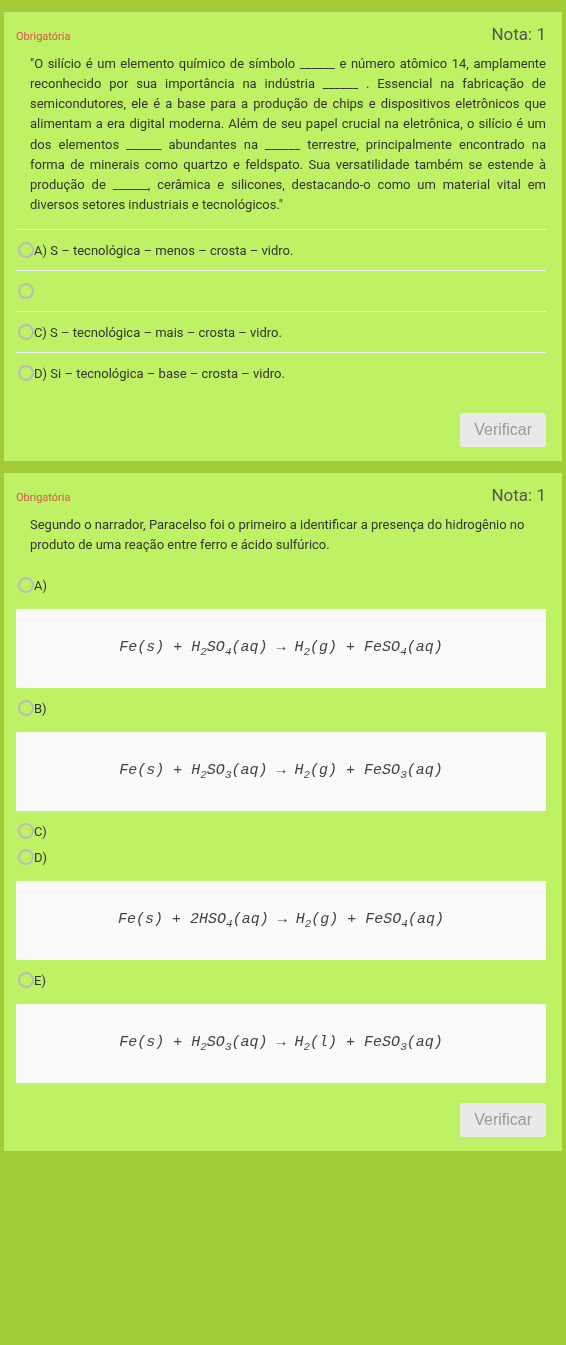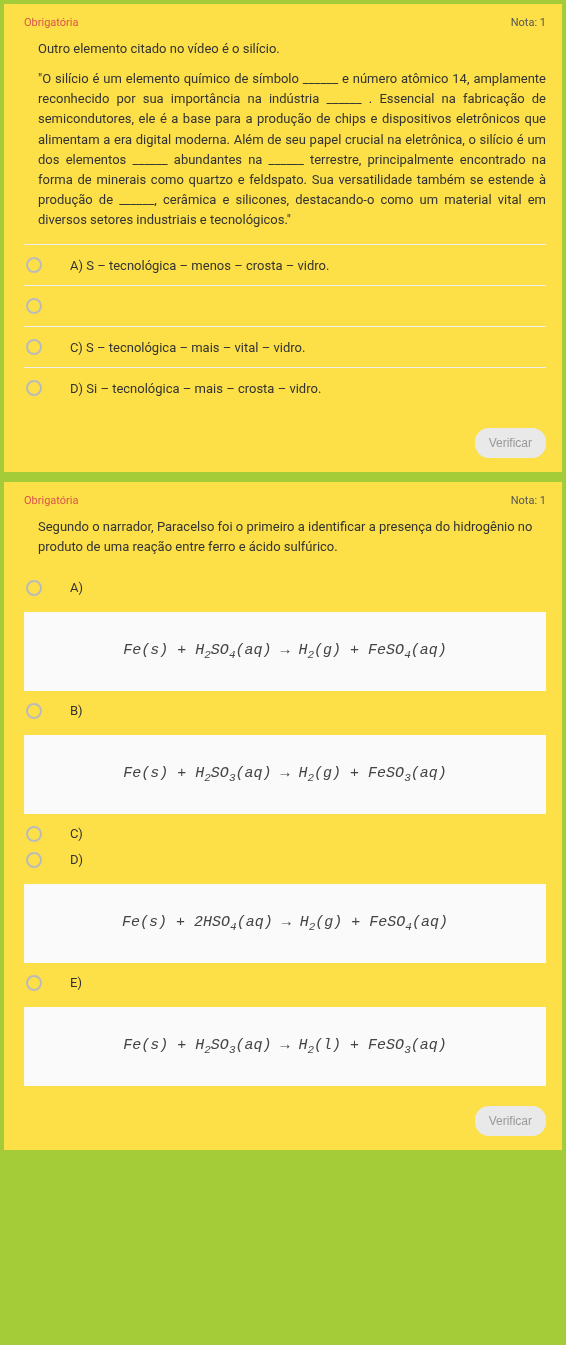--- a/index.html
+++ b/index.html
@@ -3,56 +3,55 @@
 <meta charset="utf-8">
 <style>
   * { box-sizing: border-box; margin: 0; padding: 0; }
   body {
     background: #a4cc39;
     font-family: -apple-system, BlinkMacSystemFont, "Segoe UI", Roboto, Helvetica, Arial, sans-serif;
     padding: 0;
     width: 566px;
   }
   .card {
-    background: #fde047;
-    margin: 4px 4px 10px 4px;
-    padding: 12px 16px 14px 20px;
+    background: #bef264;
+    margin: 12px 4px 10px 4px;
+    padding: 12px 16px 14px 12px;
     font-size: 13px;
     color: #333;
   }
   .card-header {
     display: flex;
     justify-content: space-between;
     align-items: baseline;
     margin-bottom: 10px;
   }
   .obrigatoria {
     color: #d9534f;
     font-size: 11px;
   }
   .nota {
     color: #555;
-    font-size: 11px;
+    font-size: 17px;
   }
   .prompt {
     margin: 6px 0 14px 14px;
     line-height: 1.55;
     color: #333;
   }
   .prompt p { margin-bottom: 10px; }
   .quote { text-align: justify; }
   .options {
     margin-top: 6px;
   }
   .option-row {
     display: flex;
     align-items: center;
     padding: 12px 0;
     border-top: 1px solid #eee;
-    gap: 28px;
   }
   .option-row:first-child { border-top: 1px solid #eee; }
   .radio {
     width: 16px;
     height: 16px;
     border: 2px solid #bbb;
     border-radius: 50%;
     flex-shrink: 0;
     margin-left: 2px;
   }
@@ -63,22 +62,22 @@
   .footer {
     display: flex;
     justify-content: flex-end;
     margin-top: 20px;
   }
   .verify-btn {
     background: #e9e9e9;
     color: #999;
     border: none;
     padding: 8px 14px;
-    font-size: 12px;
-    border-radius: 14px;
+    font-size: 16px;
+    border-radius: 3px;
     cursor: pointer;
   }
   .formula-box {
     background: #fafafa;
     padding: 30px 10px;
     margin: 14px 0 4px 0;
     text-align: center;
     font-family: Liberation Mono, monospace;
     font-style: italic;
     color: #444;
@@ -93,38 +92,37 @@
 </style>
 </head>
 <body>
 
 <div class="card">
   <div class="card-header">
     <span class="obrigatoria">Obrigatória</span>
     <span class="nota">Nota:  1</span>
   </div>
   <div class="prompt">
-    <p>Outro elemento citado no vídeo é o silício.</p>
     <p class="quote">"O silício é um elemento químico de símbolo ______ e número atômico 14, amplamente reconhecido por sua importância na indústria ______ . Essencial na fabricação de semicondutores, ele é a base para a produção de chips e dispositivos eletrônicos que alimentam a era digital moderna. Além de seu papel crucial na eletrônica, o silício é um dos elementos ______ abundantes na ______ terrestre, principalmente encontrado na forma de minerais como quartzo e feldspato. Sua versatilidade também se estende à produção de ______, cerâmica e silicones, destacando-o como um material vital em diversos setores industriais e tecnológicos."</p>
   </div>
   <div class="options">
     <div class="option-row">
       <span class="radio"></span>
       <span class="opt-label">A) S – tecnológica – menos – crosta – vidro.</span>
     </div>
     <div class="option-row">
       <span class="radio"></span>
     </div>
     <div class="option-row">
       <span class="radio"></span>
-      <span class="opt-label">C) S – tecnológica – mais – vital – vidro.</span>
+      <span class="opt-label">C) S – tecnológica – mais – crosta – vidro.</span>
     </div>
     <div class="option-row">
       <span class="radio"></span>
-      <span class="opt-label">D) Si – tecnológica – mais – crosta – vidro.</span>
+      <span class="opt-label">D) Si – tecnológica – base – crosta – vidro.</span>
     </div>
   </div>
   <div class="footer">
     <button class="verify-btn">Verificar</button>
   </div>
 </div>
 
 <div class="card">
   <div class="card-header">
     <span class="obrigatoria">Obrigatória</span>

